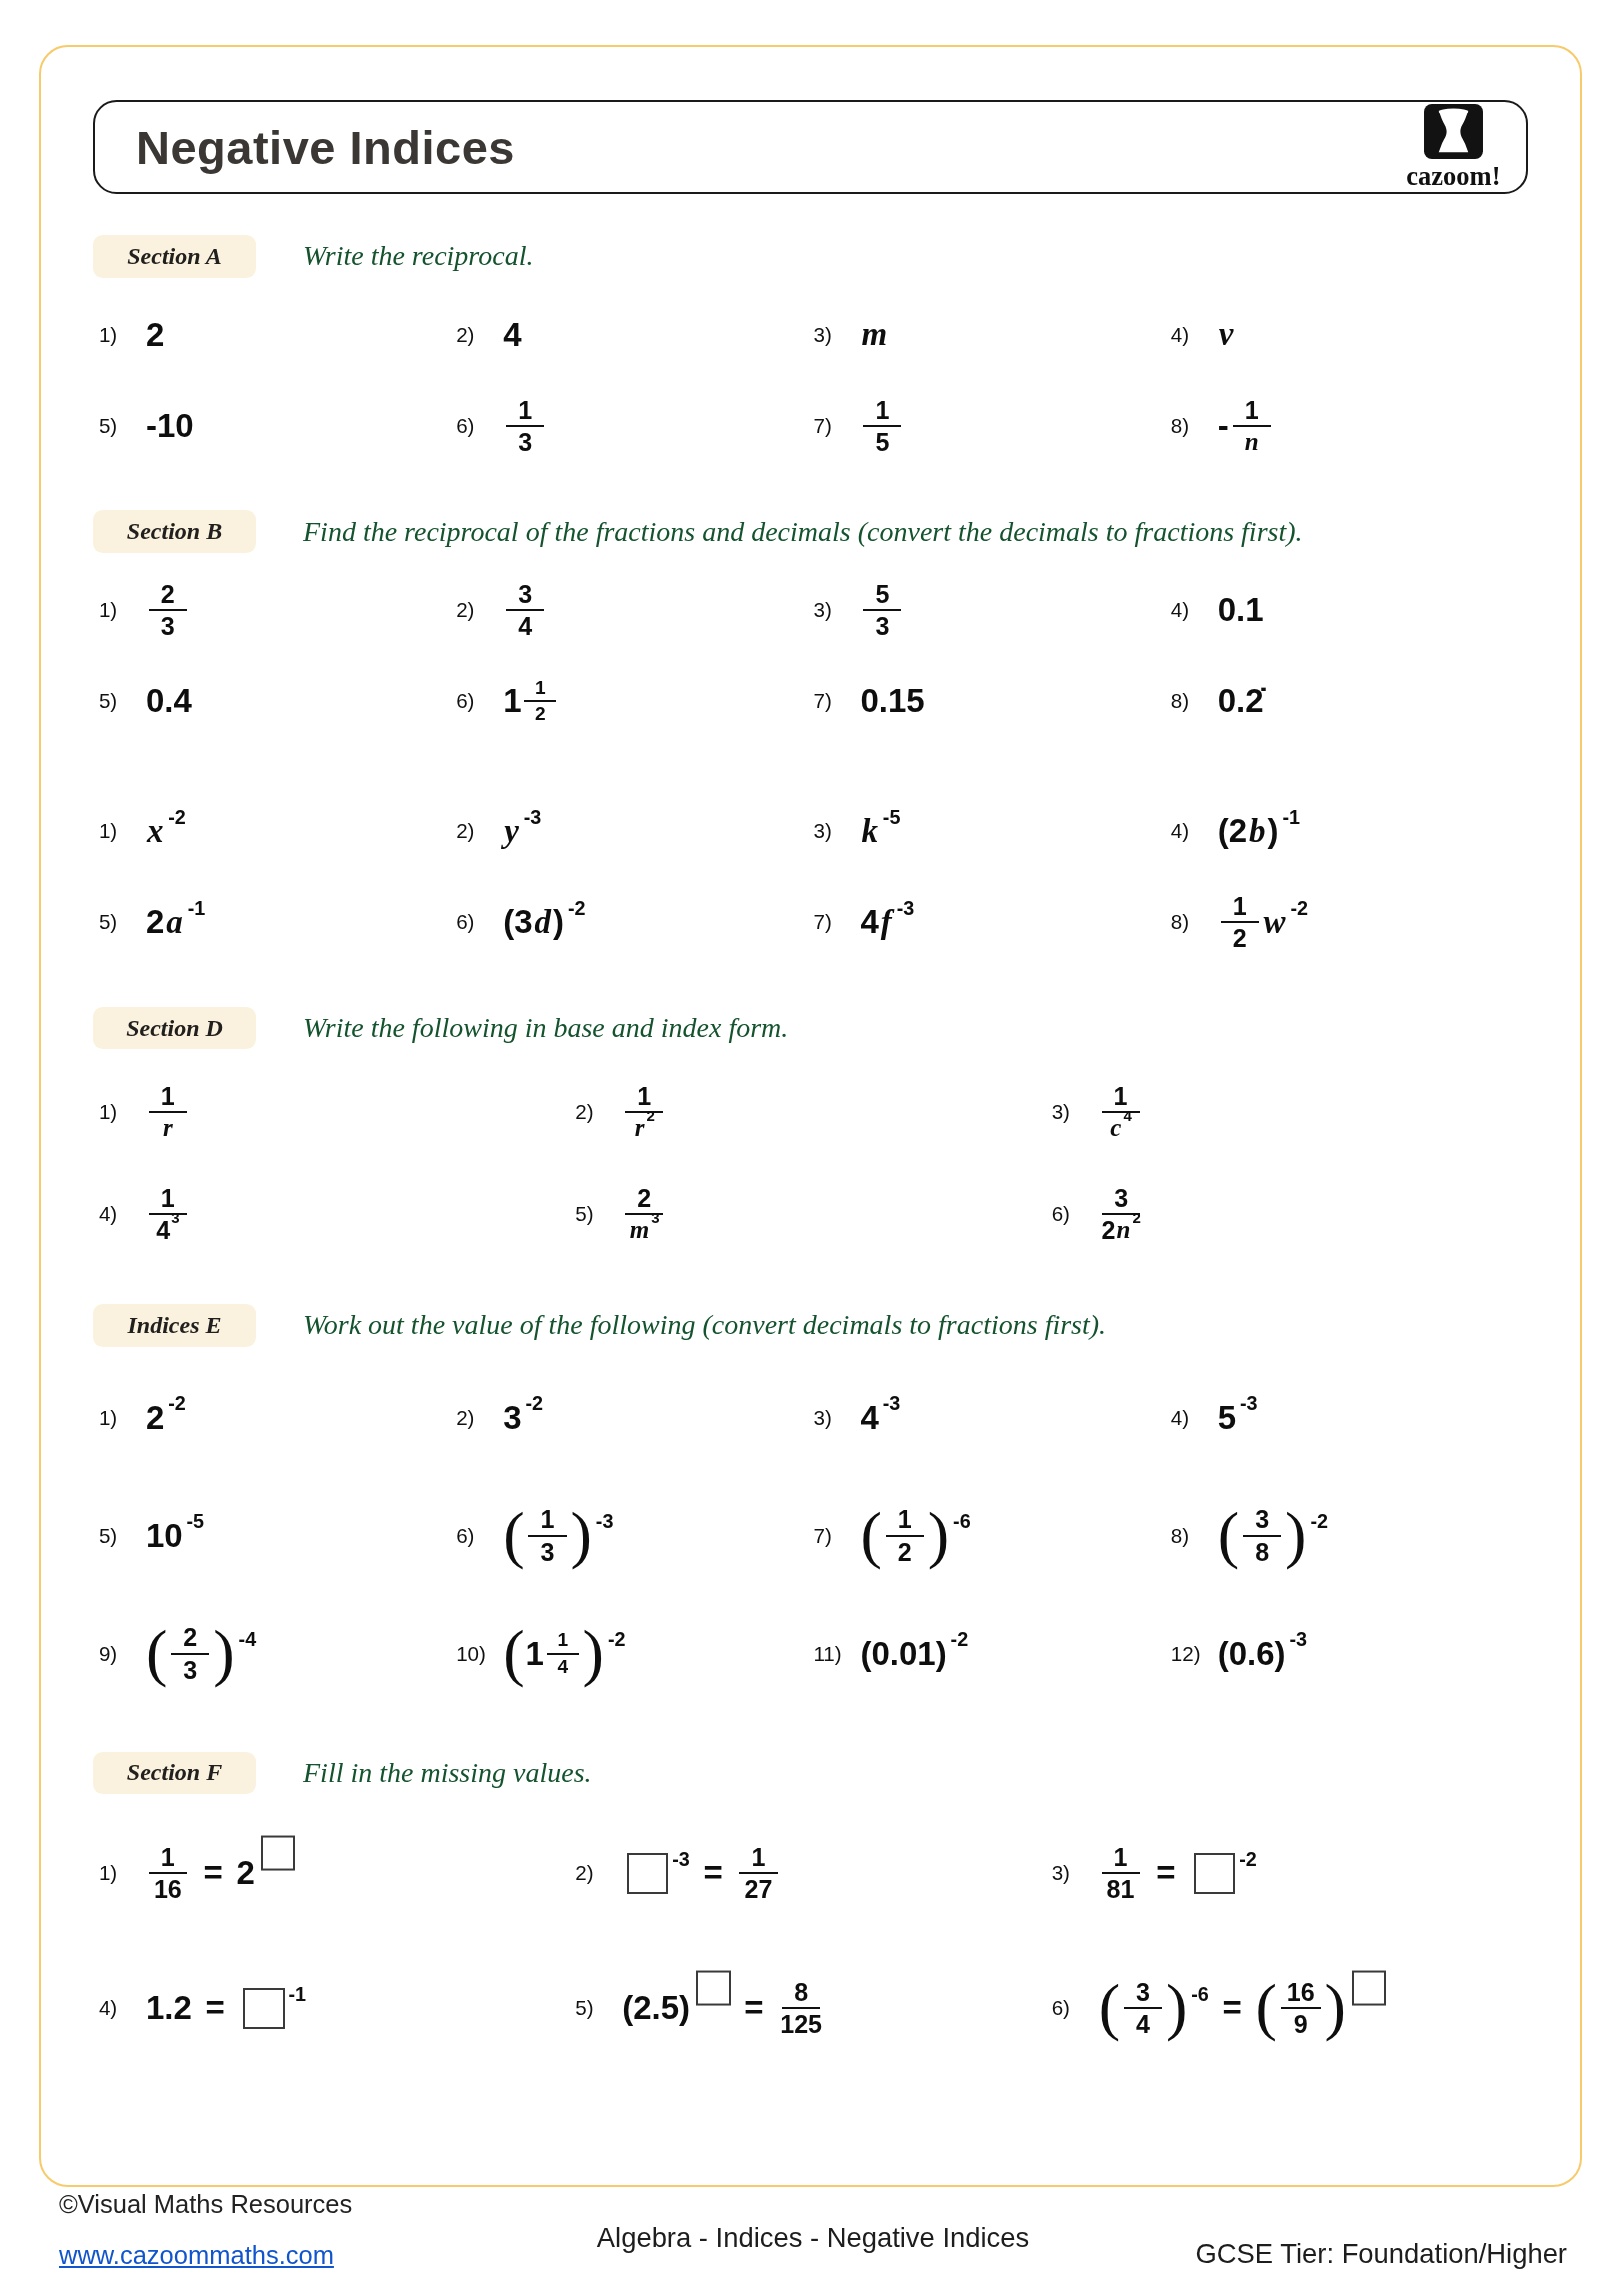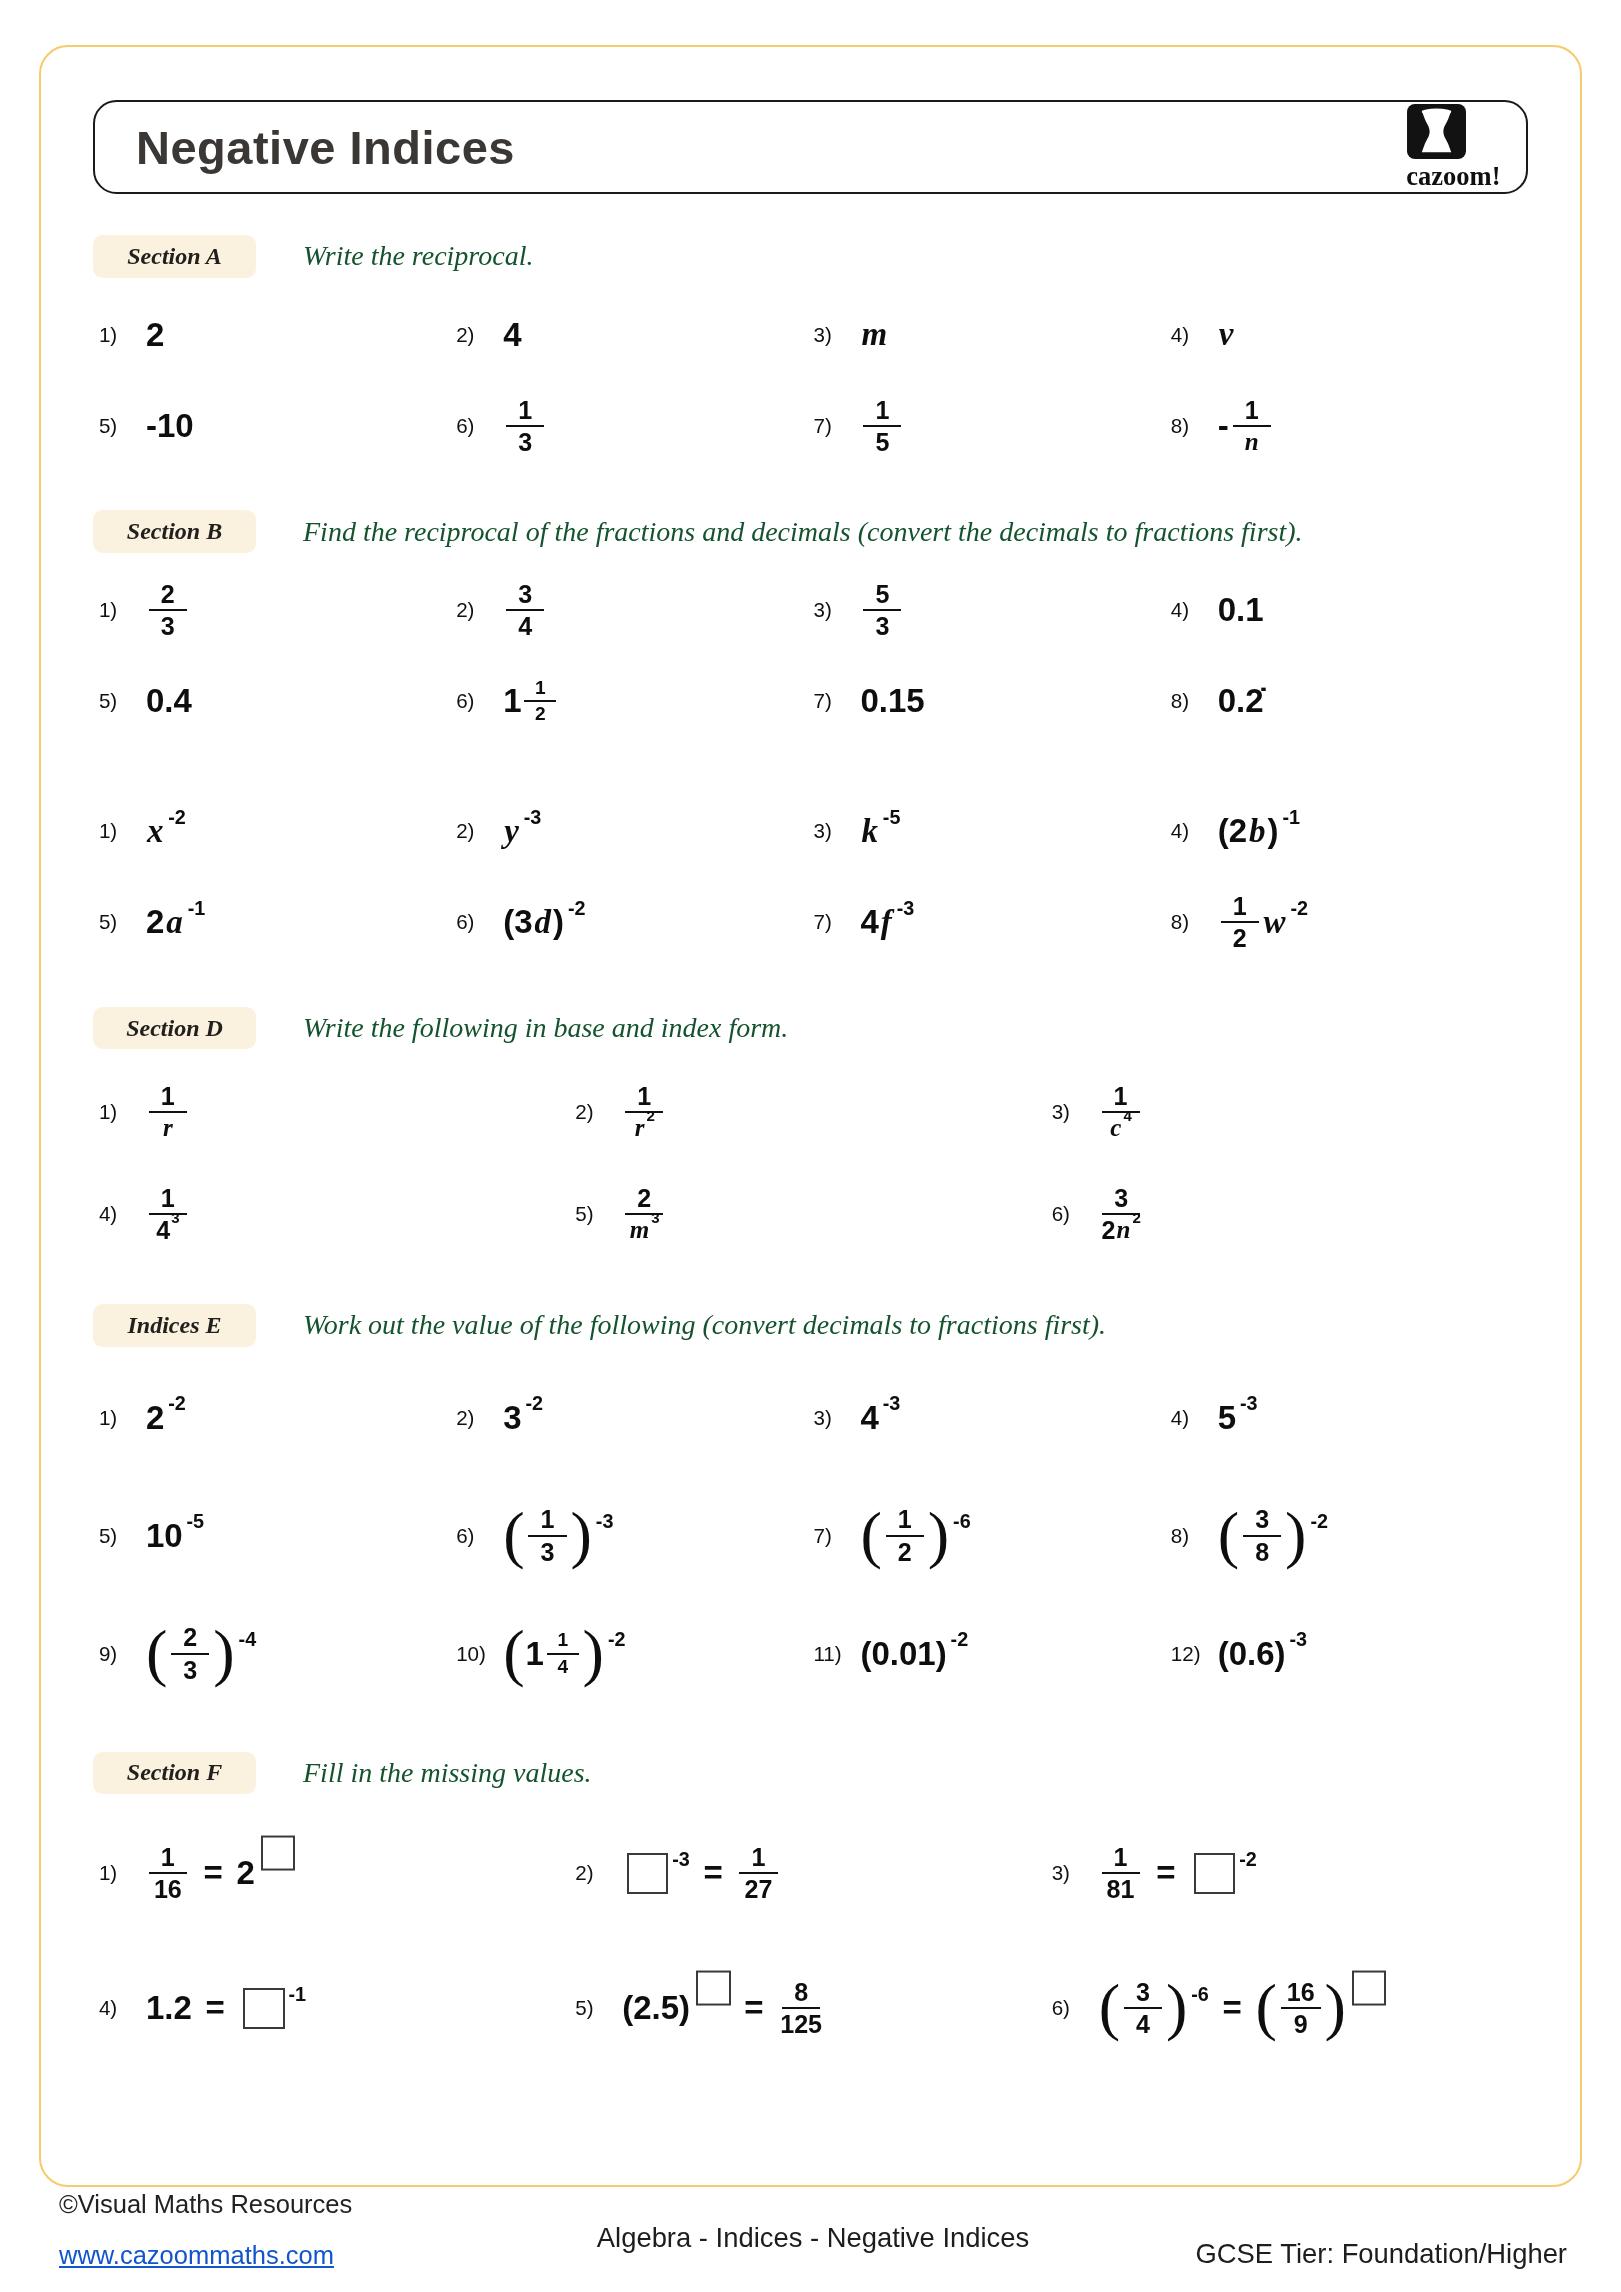--- a/index.html
+++ b/index.html
@@ -18,21 +18,21 @@
   }
   .header-box{
     height:94px;border:2.9px solid #1a1a1a;border-radius:23.5px;background:#fff;
     display:flex;align-items:center;justify-content:space-between;
     padding:0 25.5px 0 41px;margin-bottom:41px;box-sizing:border-box;
   }
   .header-box h1{
     margin:0;font-size:47px;font-weight:bold;color:#3a3734;letter-spacing:0.5px;
     font-family:"Liberation Sans",sans-serif;
   }
-  .logo{display:flex;flex-direction:column;align-items:flex-start;gap:1px;}
+  .logo{display:flex;flex-direction:column;align-items:center;gap:1px;}
   .logo .brand{font-family:"Liberation Serif",serif;font-weight:bold;font-size:26.5px;color:#101010;}
   
   .sec{margin-bottom:39px;}
   .sec-head{display:flex;align-items:center;margin-bottom:11.8px;}
   .badge{
     background:#FAF2DE;border-radius:9.8px;padding:7.8px 23.5px;min-width:116px;text-align:center;
     font-family:"Liberation Serif",serif;font-style:italic;font-weight:bold;font-size:24px;color:#21201e;
   }
   .instr{
     font-family:"Liberation Serif",serif;font-style:italic;font-size:28px;color:#14532d;margin-left:47px;

